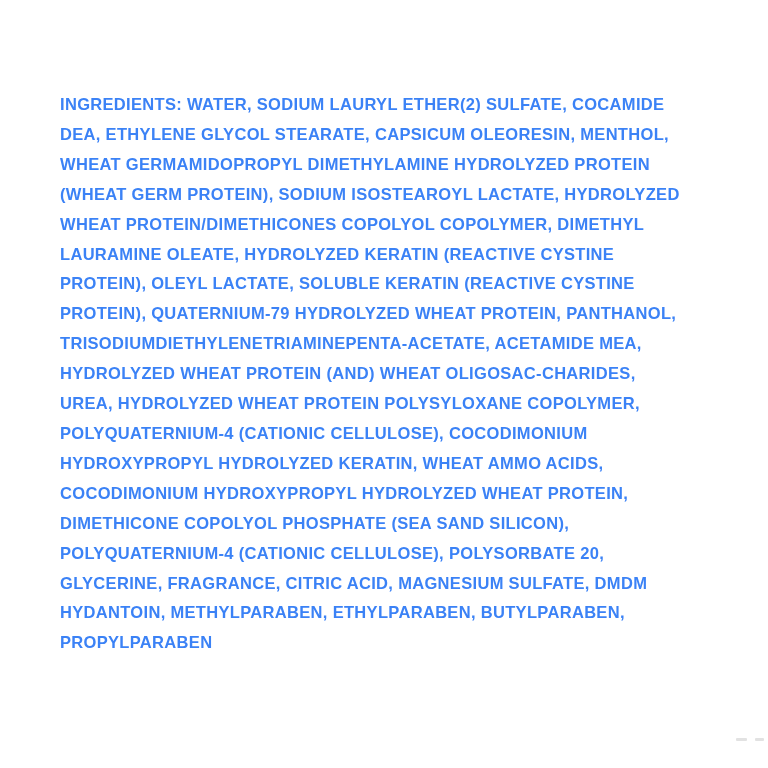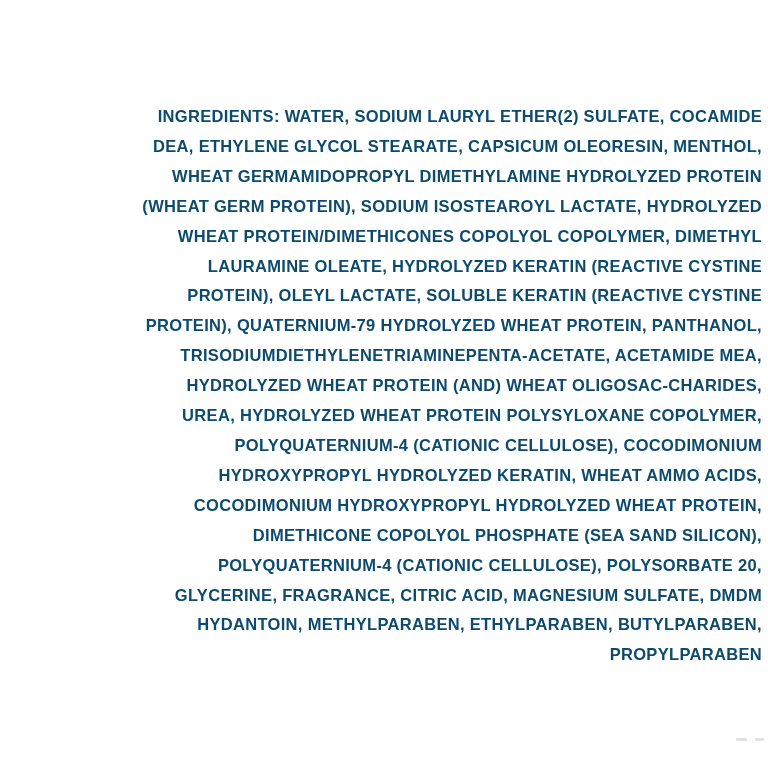--- a/index.html
+++ b/index.html
@@ -12,29 +12,28 @@
     width: 768px;
     height: 768px;
     background: #ffffff;
     overflow: hidden;
   }
   .ingredients-text {
     position: absolute;
     left: 60px;
     top: 90px;
     width: 690px;
-    margin: 12px;
+    margin: 0;
     font-family: "Liberation Sans", sans-serif;
     font-size: 16.5px;
     font-weight: 700;
     letter-spacing: 0.32px;
     line-height: 29.9px;
-    color: #0c4a6e;
+    color: #3b82f6;
     white-space: pre-line;
-    text-align: right;
     -webkit-font-smoothing: antialiased;
   }
   .artifact {
     position: absolute;
     background: #c6c6c6;
     opacity: 0.5;
     border-radius: 1px;
   }
   .artifact-1 { left: 736px; top: 738px; width: 11px; height: 3px; }
   .artifact-2 { left: 755px; top: 738px; width: 9px;  height: 3px; }

